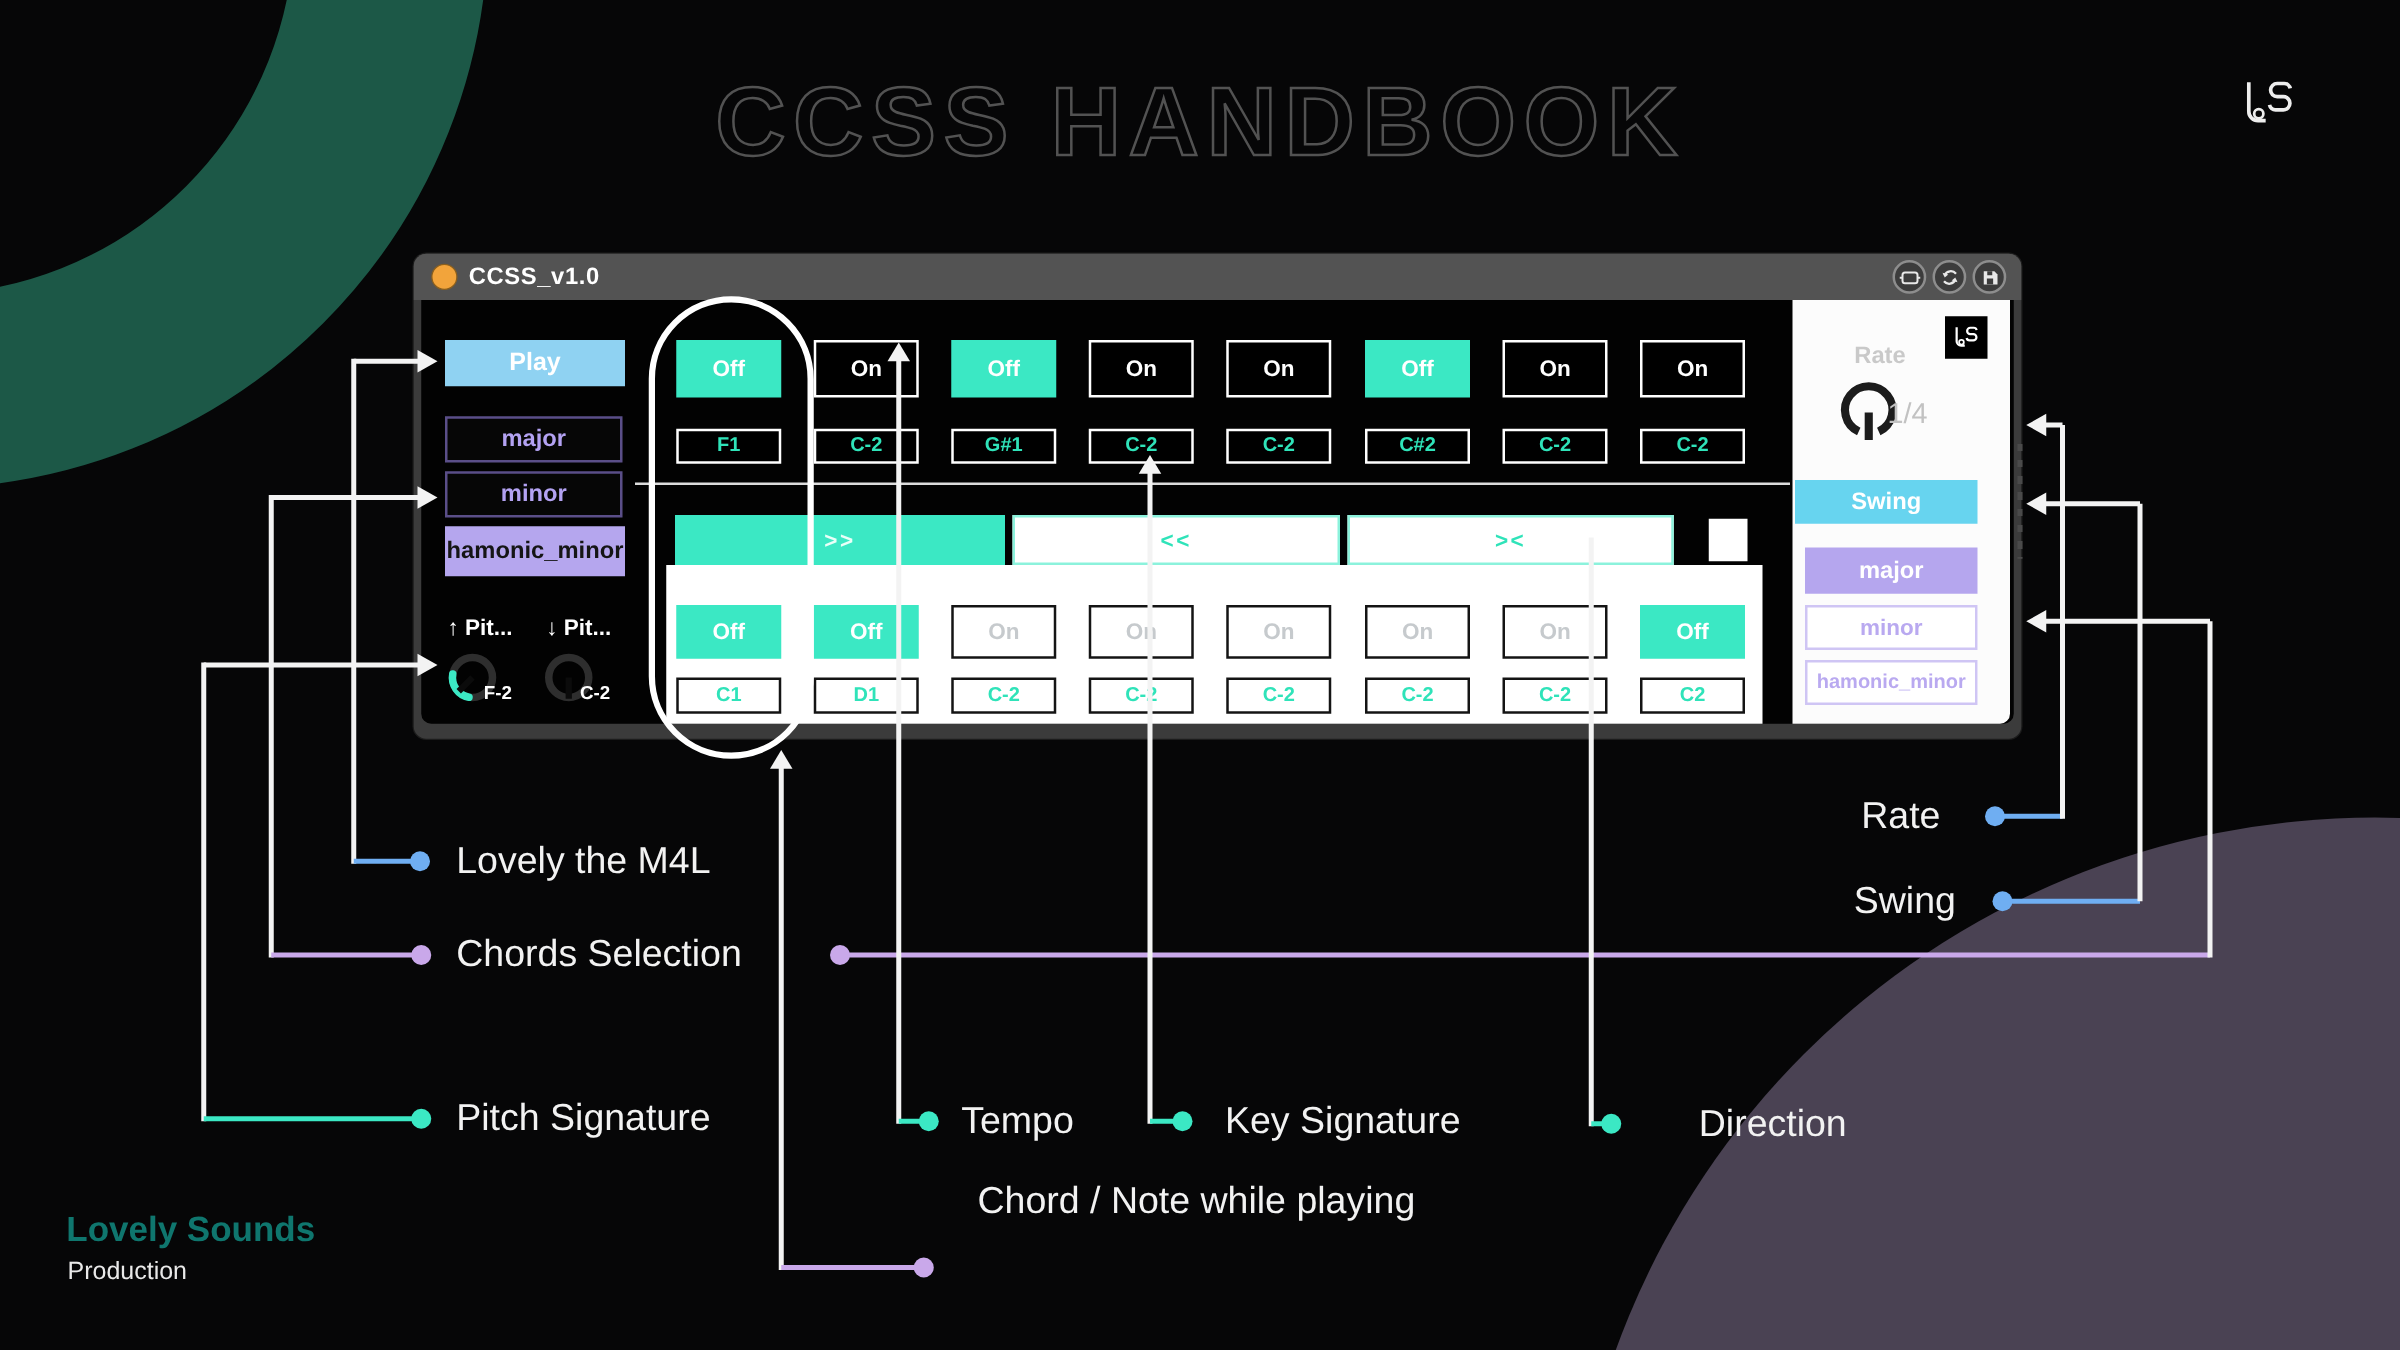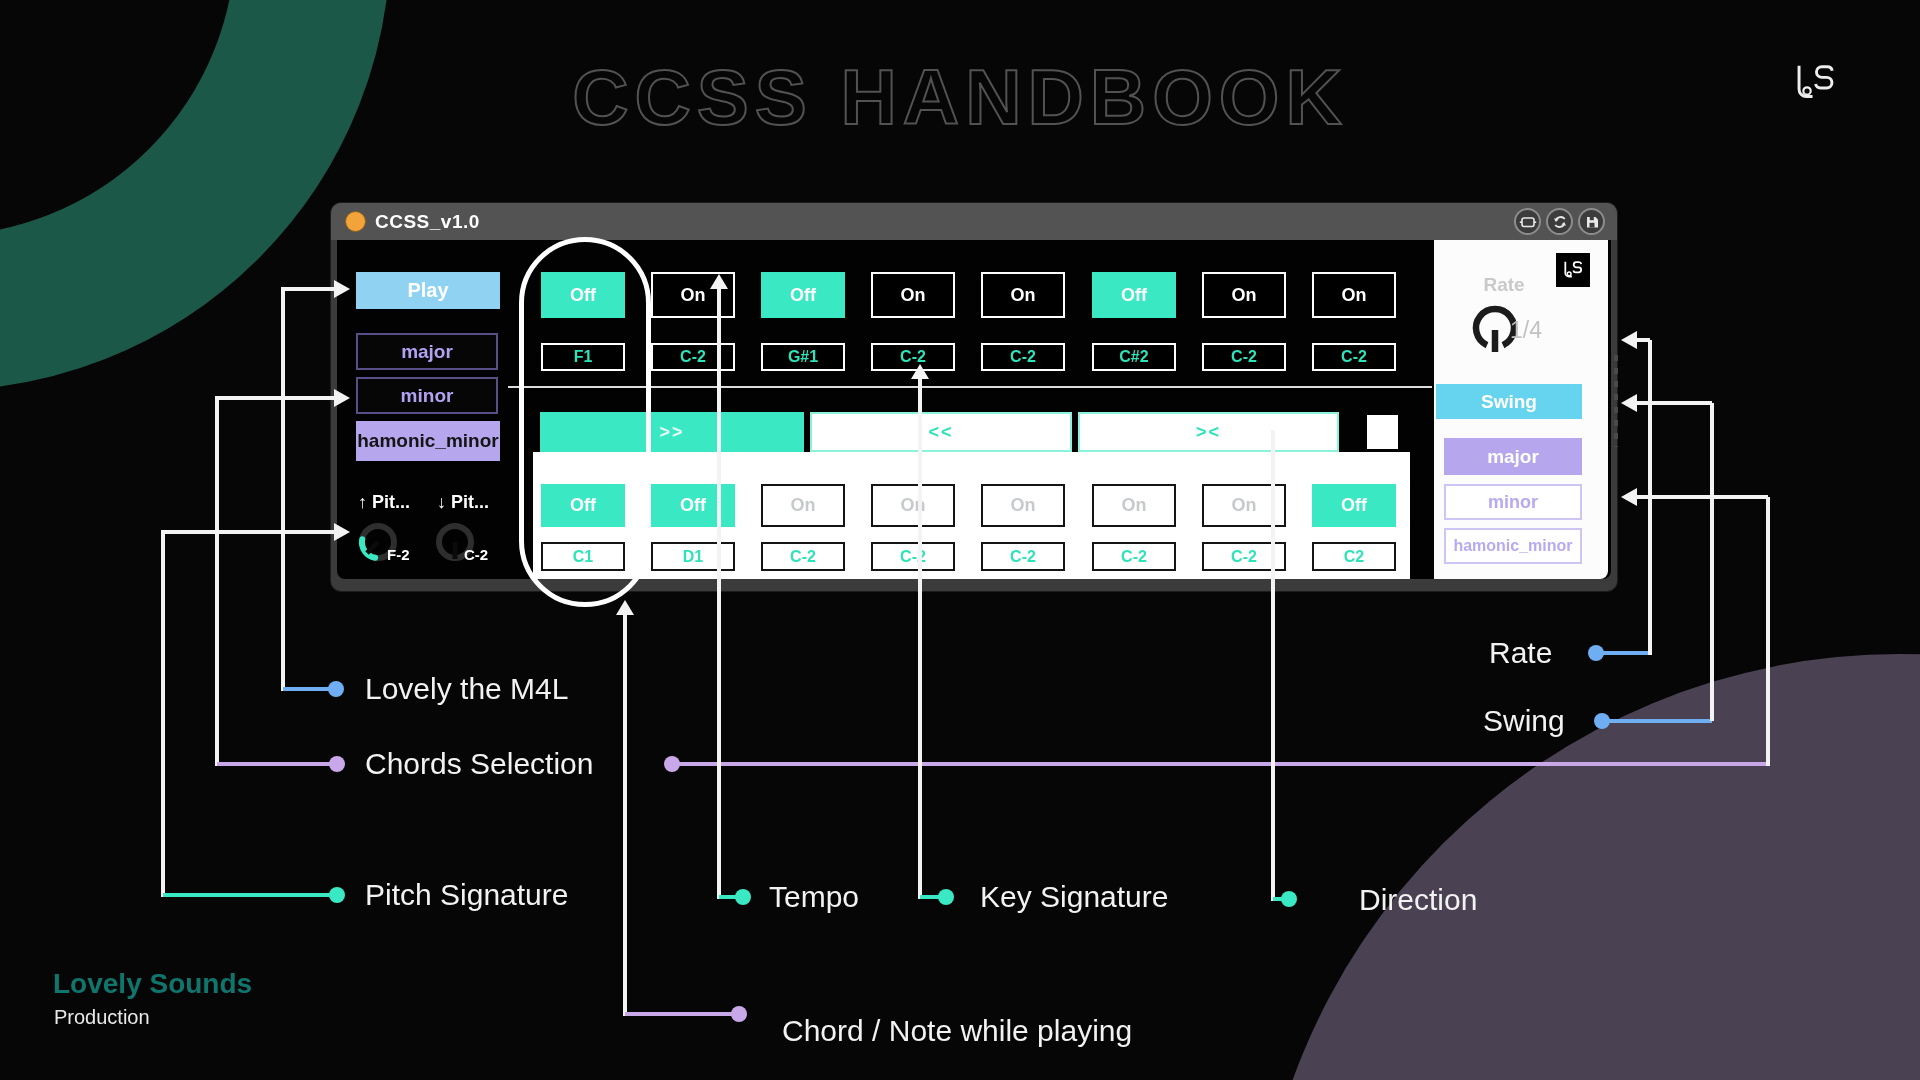--- a/index.html
+++ b/index.html
@@ -293,21 +293,21 @@
 
   <div class="vline" style="left:1271px; top:430px; height:471px"></div>
   <div class="hline teal" style="left:1273px; top:897px; width:10px"></div>
   <div class="dot teal" style="left:1281px; top:891px"></div>
   <div class="ann-label" style="left:1359px; top:883px">Direction</div>
 
   <div class="arrow-up" style="left:616px; top:600px"></div>
   <div class="vline" style="left:623px; top:614px; height:402px"></div>
   <div class="hline lav" style="left:625px; top:1012px; width:108px"></div>
   <div class="dot lav" style="left:731px; top:1006px"></div>
-  <div class="ann-label" style="left:782px; top:1014px">Chord / Note while playing</div>
+  <div class="ann-label" style="left:782px; top:944px">Chord / Note while playing</div>
 
   <div class="ann-label" style="left:1489px; top:636px">Rate</div>
   <div class="dot blue" style="left:1588px; top:645px"></div>
   <div class="hline blue" style="left:1600px; top:651px; width:50px"></div>
   <div class="vline" style="left:1648px; top:340px; height:315px"></div>
   <div class="hline" style="left:1634px; top:338px; width:16px"></div>
   <div class="arrow-left" style="left:1621px; top:331px"></div>
 
   <div class="ann-label" style="left:1483px; top:704px">Swing</div>
   <div class="dot blue" style="left:1594px; top:713px"></div>

